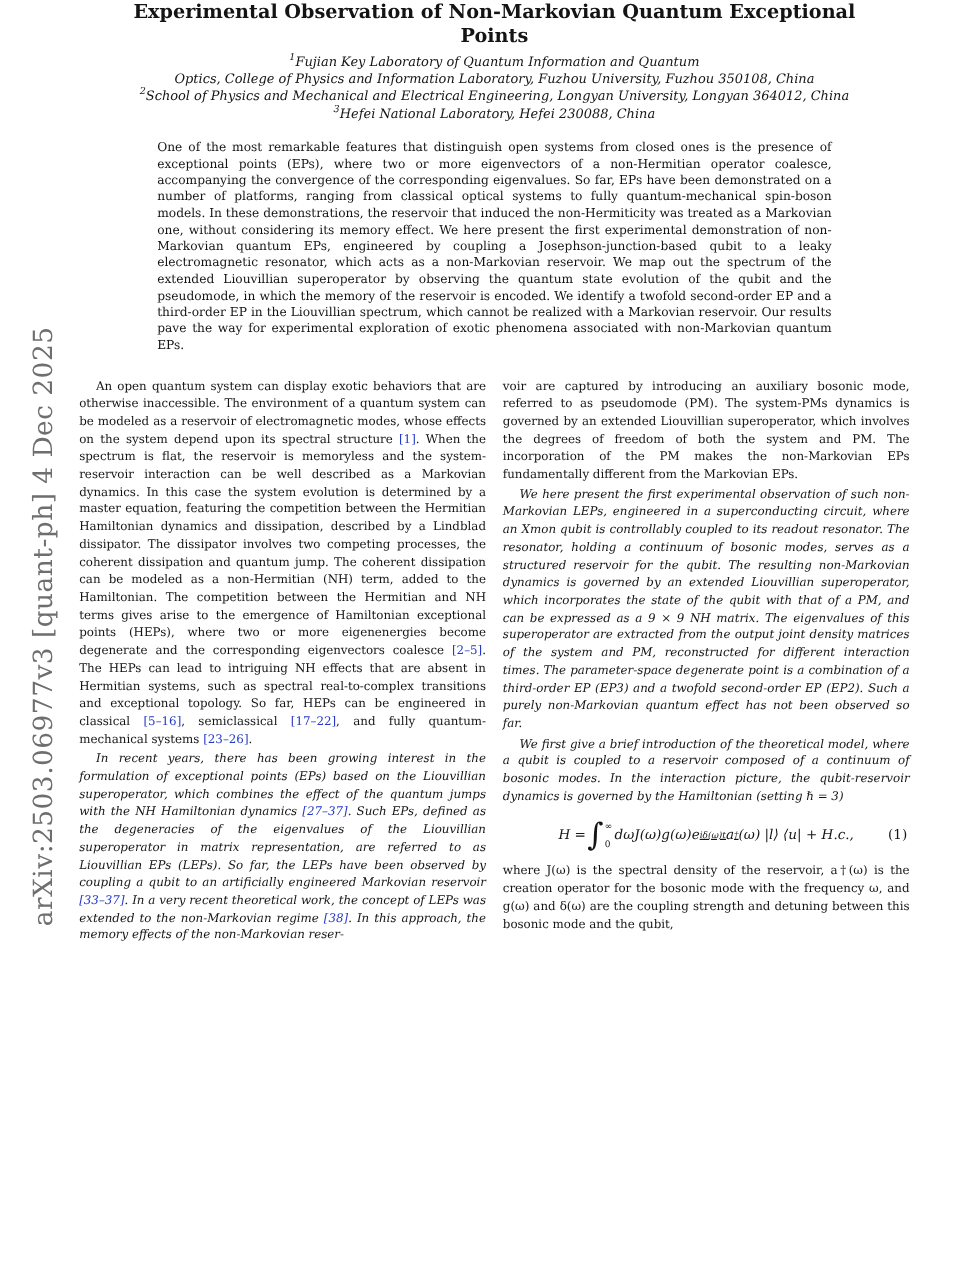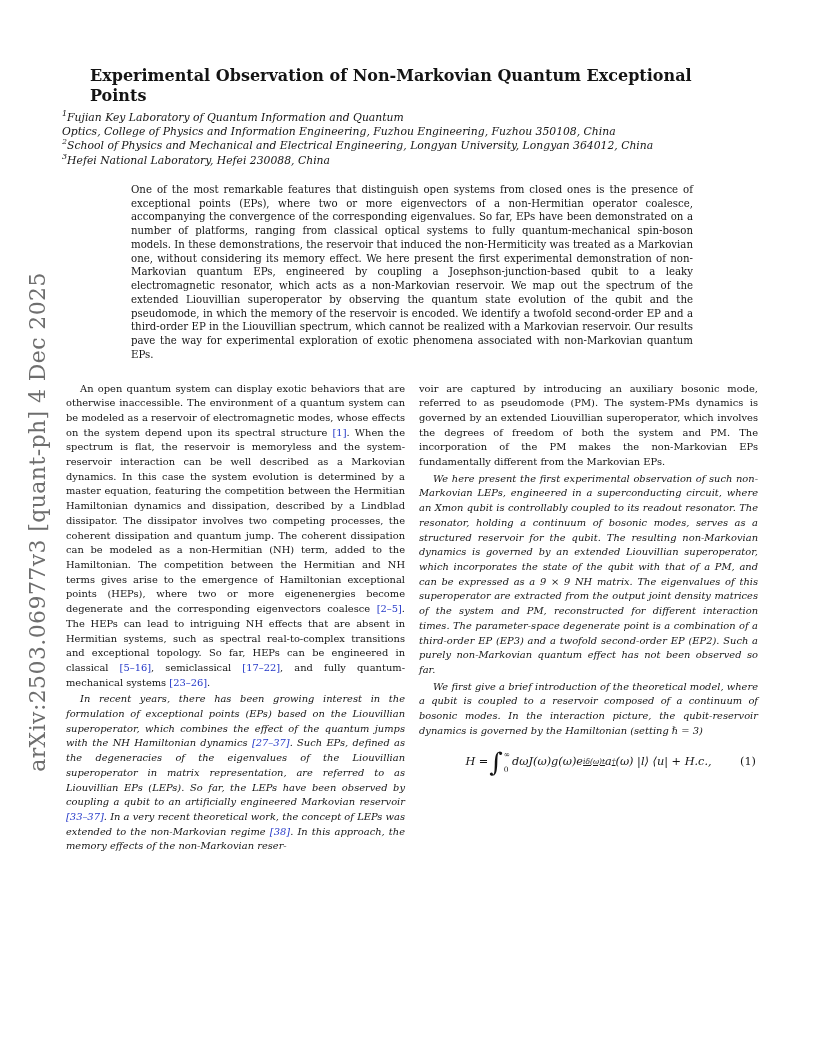--- a/index.html
+++ b/index.html
@@ -6,21 +6,21 @@
   body{width:816px;height:1056px;position:relative;font-family:"DejaVu Serif","DejaVu Sans",serif;color:#141414;overflow:hidden;}
 
   .watermark{
     position:absolute;top:522px;left:37px;
     transform:translate(-50%,-50%) rotate(-90deg);
     white-space:nowrap;font-size:22px;color:#6e6e6e;letter-spacing:.4px;
   }
 
   .content{position:absolute;left:62px;top:0;width:700px;}
 
-  .header{text-align:left;padding-top:66px;}
+  .header{text-align:center;}
   .title{font-size:16px;font-weight:bold;margin:0 28px;line-height:1.25;}
   .authors{margin-top:14px;font-size:12px;}
   .authors sup{font-size:8.5px;line-height:0;}
   .mark{color:#6f6fe8;}
   .affils{margin-top:5px;font-style:italic;font-size:10.8px;line-height:14.2px;}
   .affils sup{font-size:8px;line-height:0;}
   .dated{font-size:10.8px;margin-top:4px;}
 
   .abstract{width:562px;margin:15px auto 0;text-align:justify;font-size:10.2px;line-height:13.75px;}
 
@@ -42,21 +42,21 @@
 </head>
 <body>
 
 <div class="watermark">arXiv:2503.06977v3  [quant-ph]  4 Dec 2025</div>
 
 <div class="content">
   <div class="header">
     <div class="title">Experimental Observation of Non-Markovian Quantum Exceptional Points</div>
     <div class="affils">
         <div><sup>1</sup>Fujian Key Laboratory of Quantum Information and Quantum</div>
-        <div>Optics, College of Physics and Information Engineering, Fuzhou Engineering, Fuzhou 350108, China</div>
+        <div>Optics, College of Physics and Information Laboratory, Fuzhou University, Fuzhou 350108, China</div>
         <div><sup>2</sup>School of Physics and Mechanical and Electrical Engineering, Longyan University, Longyan 364012, China</div>
         <div><sup>3</sup>Hefei National Laboratory, Hefei 230088, China</div>
       </div>
   </div>
 
   <div class="abstract">One of the most remarkable features that distinguish open systems from closed ones is the presence of exceptional points (EPs), where two or more eigenvectors of a non-Hermitian operator coalesce, accompanying the convergence of the corresponding eigenvalues. So far, EPs have been demonstrated on a number of platforms, ranging from classical optical systems to fully quantum-mechanical spin-boson models. In these demonstrations, the reservoir that induced the non-Hermiticity was treated as a Markovian one, without considering its memory effect. We here present the first experimental demonstration of non-Markovian quantum EPs, engineered by coupling a Josephson-junction-based qubit to a leaky electromagnetic resonator, which acts as a non-Markovian reservoir. We map out the spectrum of the extended Liouvillian superoperator by observing the quantum state evolution of the qubit and the pseudomode, in which the memory of the reservoir is encoded. We identify a twofold second-order EP and a third-order EP in the Liouvillian spectrum, which cannot be realized with a Markovian reservoir. Our results pave the way for experimental exploration of exotic phenomena associated with non-Markovian quantum EPs.</div>
 
   <div class="columns">
     <div class="col" id="col-left">
         <div class="para indent">An open quantum system can display exotic behaviors that are otherwise inaccessible. The environment of a quantum system can be modeled as a reservoir of electromagnetic modes, whose effects on the system depend upon its spectral structure <span class="cite">[1]</span>. When the spectrum is flat, the reservoir is memoryless and the system-reservoir interaction can be well described as a Markovian dynamics. In this case the system evolution is determined by a master equation, featuring the competition between the Hermitian Hamiltonian dynamics and dissipation, described by a Lindblad dissipator. The dissipator involves two competing processes, the coherent dissipation and quantum jump. The coherent dissipation can be modeled as a non-Hermitian (NH) term, added to the Hamiltonian. The competition between the Hermitian and NH terms gives arise to the emergence of Hamiltonian exceptional points (HEPs), where two or more eigenenergies become degenerate and the corresponding eigenvectors coalesce <span class="cite">[2–5]</span>. The HEPs can lead to intriguing NH effects that are absent in Hermitian systems, such as spectral real-to-complex transitions and exceptional topology. So far, HEPs can be engineered in classical <span class="cite">[5–16]</span>, semiclassical <span class="cite">[17–22]</span>, and fully quantum-mechanical systems <span class="cite">[23–26]</span>.</div>
@@ -77,15 +77,16 @@
             <span class="lo">0</span>
           </span>
           <span>dωJ(ω)g(ω)e</span>
             <span class="eq-sup">iδ(ω)t</span>
             <span>a</span>
             <span class="eq-sup">†</span>
             <span>(ω) |l⟩ ⟨u| + H.c.,</span>
         </span>
         <span class="eq-num">(1)</span>
       </div>
+      <div class="para">where J(ω) is the spectral density of the reservoir, a†(ω) is the creation operator for the bosonic mode with the frequency ω, and g(ω) and δ(ω) are the coupling strength and detuning between this bosonic mode and the qubit,</div>
     </div>
   </div>
 </div>
 
 </body></html>

